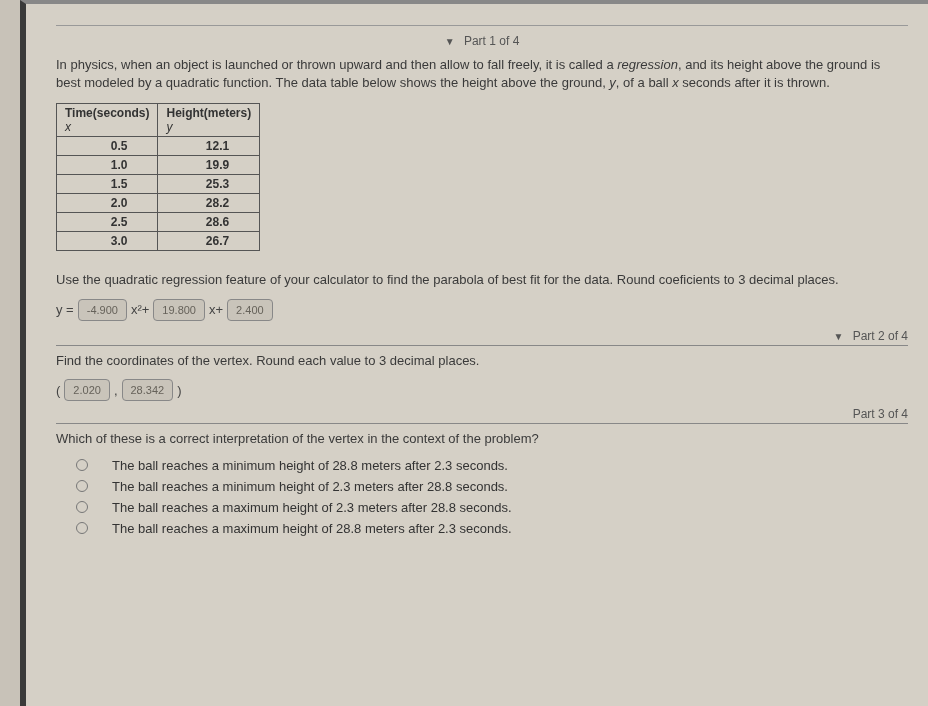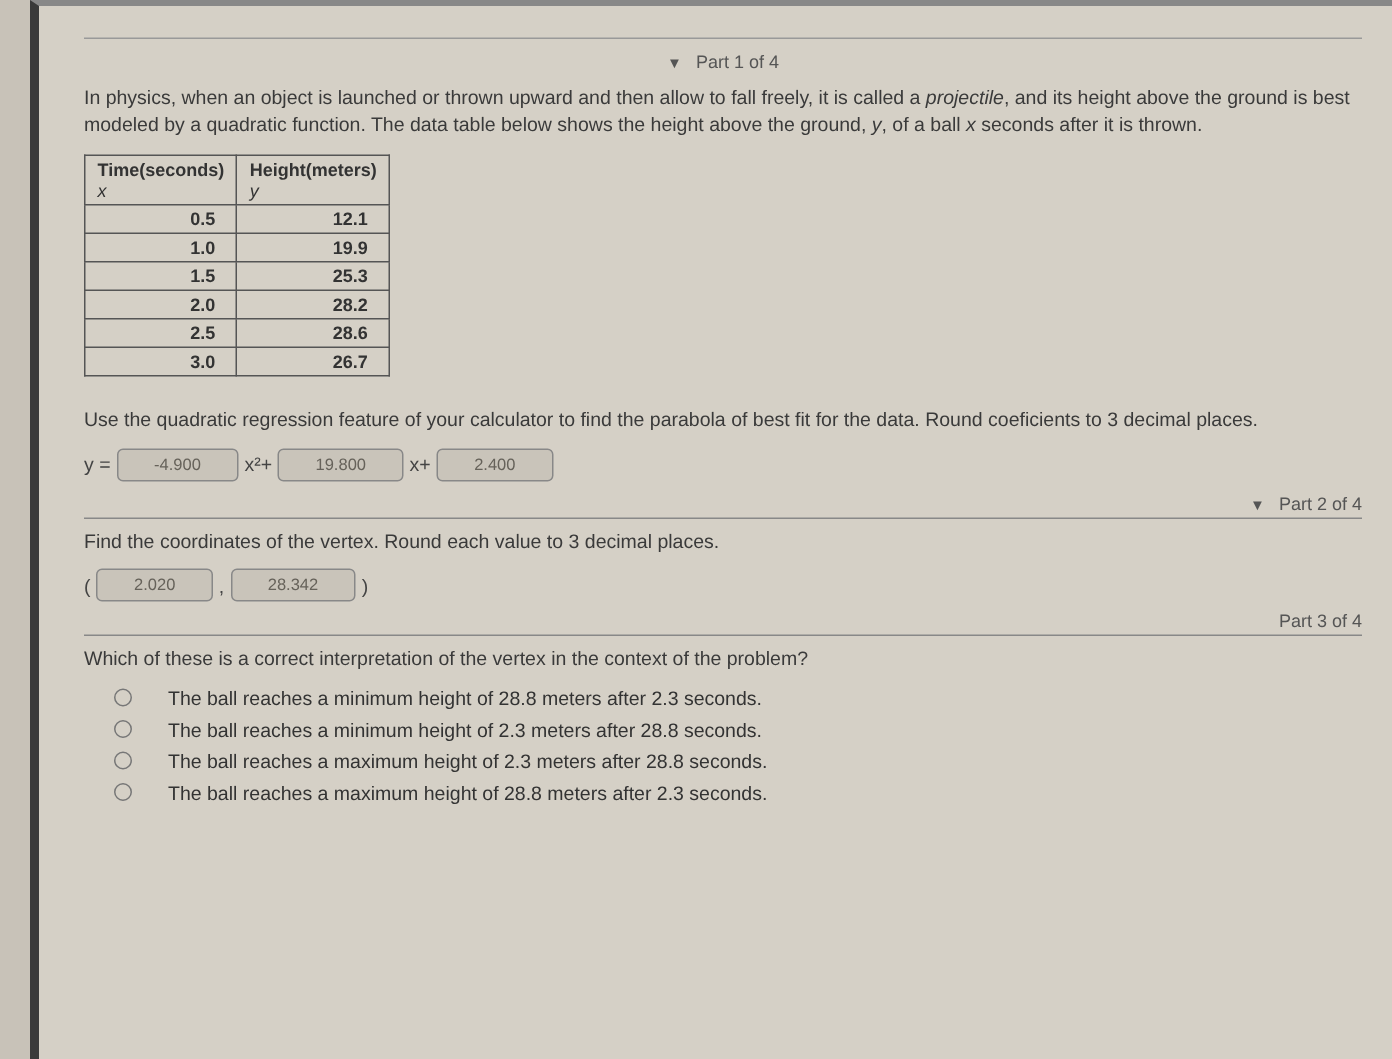--- a/index.html
+++ b/index.html
@@ -45,21 +45,21 @@
   }
   table.data th, table.data td {
     border: 1px solid #555;
     font-size: 12px;
     padding: 2px 8px;
     font-weight: bold;
     color: #333;
     text-align: left;
   }
   table.data th { font-weight: bold; }
-  table.data td.num { text-align: right; padding-right: 14px; }
+  table.data td.num { text-align: right; padding-right: 30px; }
   .sub { font-style: italic; font-weight: normal; }
   .prompt {
     font-size: 13px;
     color: #3a3a3a;
     line-height: 1.35;
     margin-bottom: 10px;
   }
   .equation-row {
     display: flex;
     align-items: center;
@@ -68,21 +68,21 @@
     color: #444;
     margin-bottom: 8px;
   }
   .answer-box {
     display: inline-block;
     border: 1px solid #888;
     border-radius: 4px;
     background: #c9c4ba;
     color: #66625a;
     font-size: 11px;
-    padding: 4px 24px;
+    padding: 4px 8px;
     min-width: 40px;
     text-align: center;
   }
   .hr {
     border: none;
     border-top: 1px solid #888;
     margin: 2px 0 6px 0;
   }
   .part-row {
     display: flex;
@@ -122,21 +122,21 @@
 
 <div class="frame">
   <div class="topbar"></div>
 
   <div class="part-label">
     <span class="tri">▼</span>
     <span>Part 1 of 4</span>
   </div>
 
   <p class="intro">
-    <span>In physics, when an object is launched or thrown upward and then allow to fall freely, it is called a </span><i>projectile</i><span>, and its height above the ground is best modeled by a quadratic function. The data table below shows the height above the ground, </span><i>y</i><span>, of a ball </span><i>x</i><span> seconds after it is thrown.</span>
+    <span>In physics, when an object is launched or thrown upward and then allow to fall freely, it is called a </span><i>regression</i><span>, and its height above the ground is best modeled by a quadratic function. The data table below shows the height above the ground, </span><i>y</i><span>, of a ball </span><i>x</i><span> seconds after it is thrown.</span>
   </p>
 
   <table class="data">
     <tbody>
         <tr>
       <th>
         <div>Time(seconds)</div>
         <div class="sub">x</div>
       </th>
       <th>

